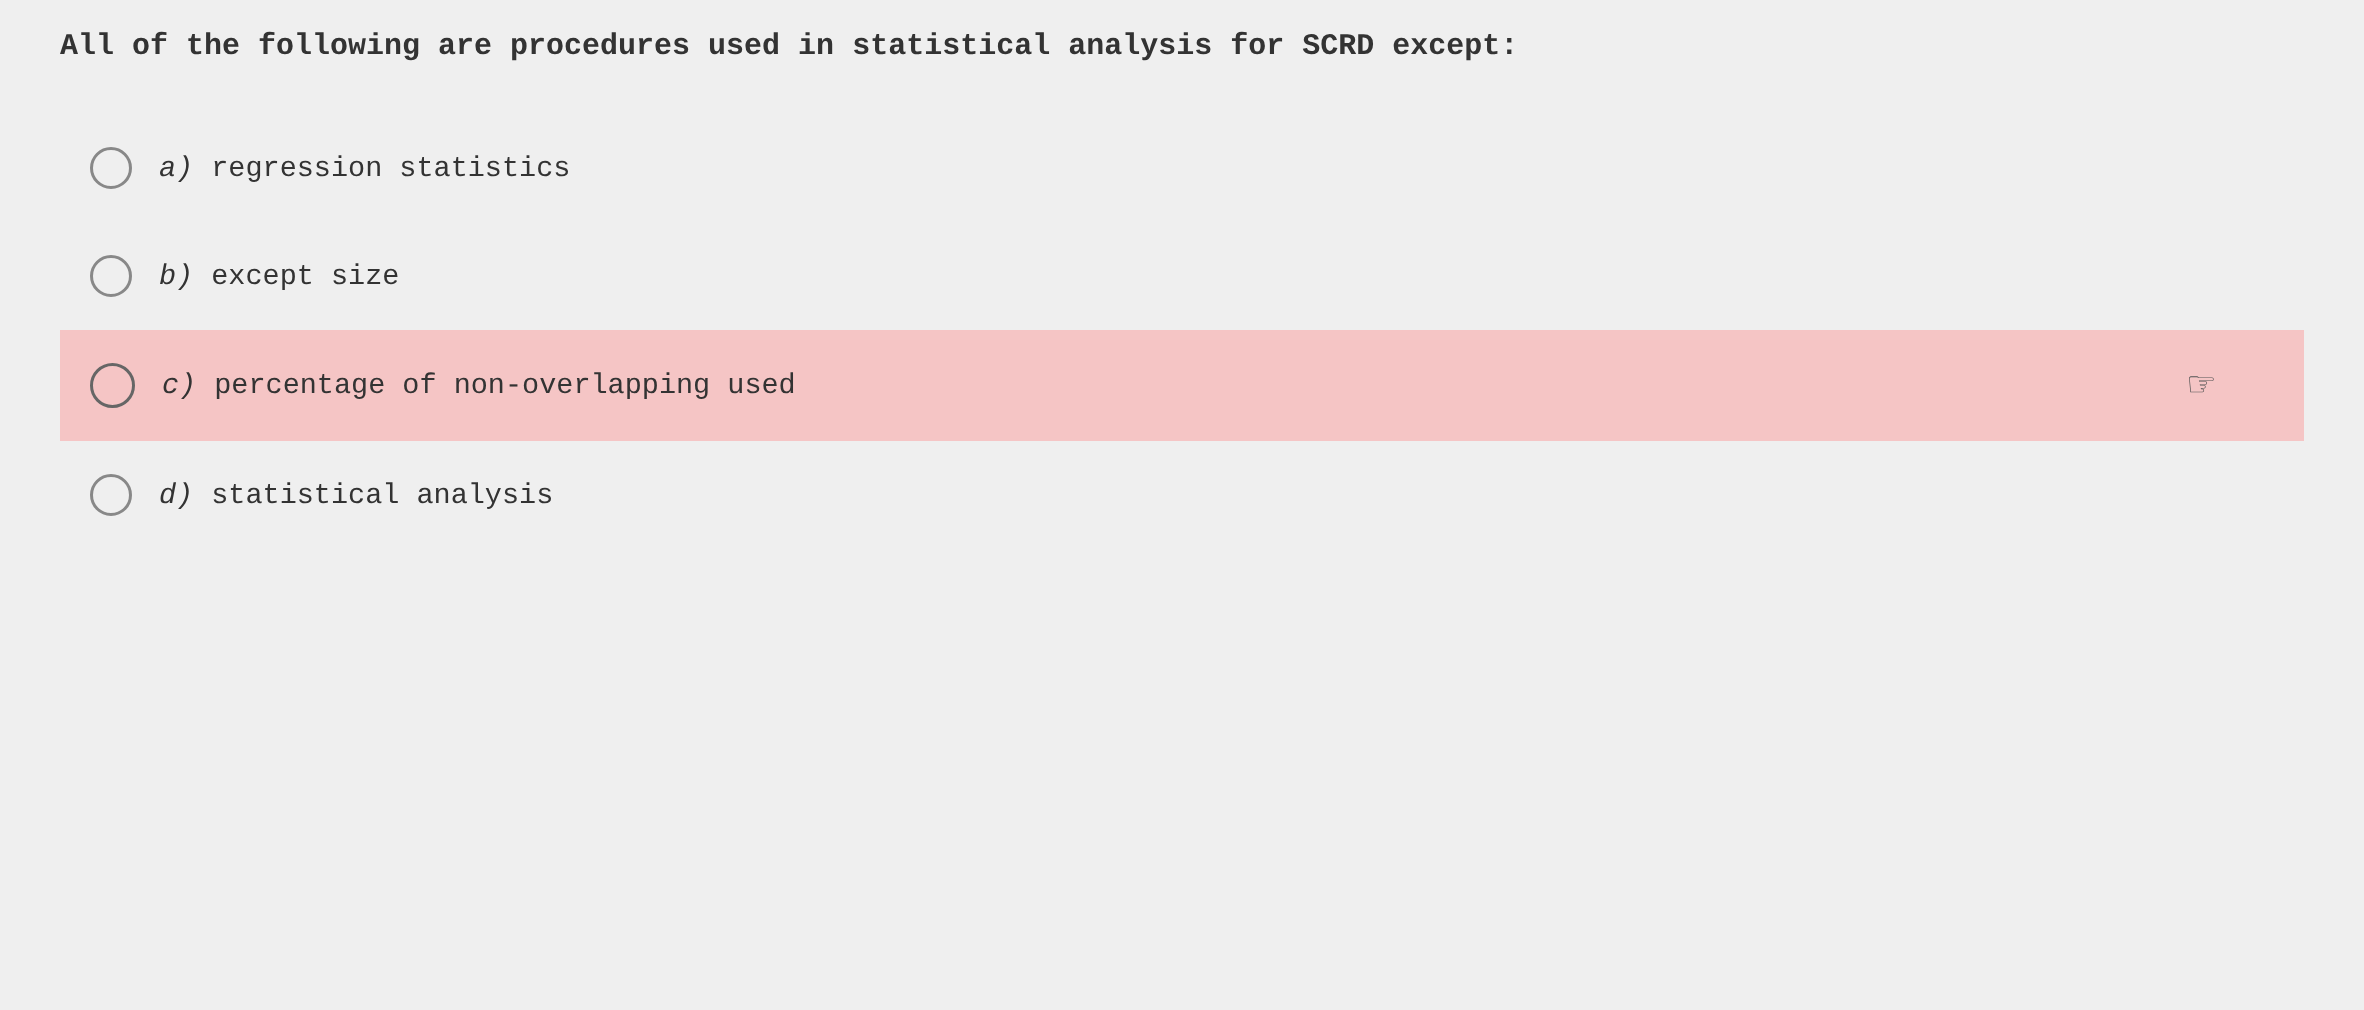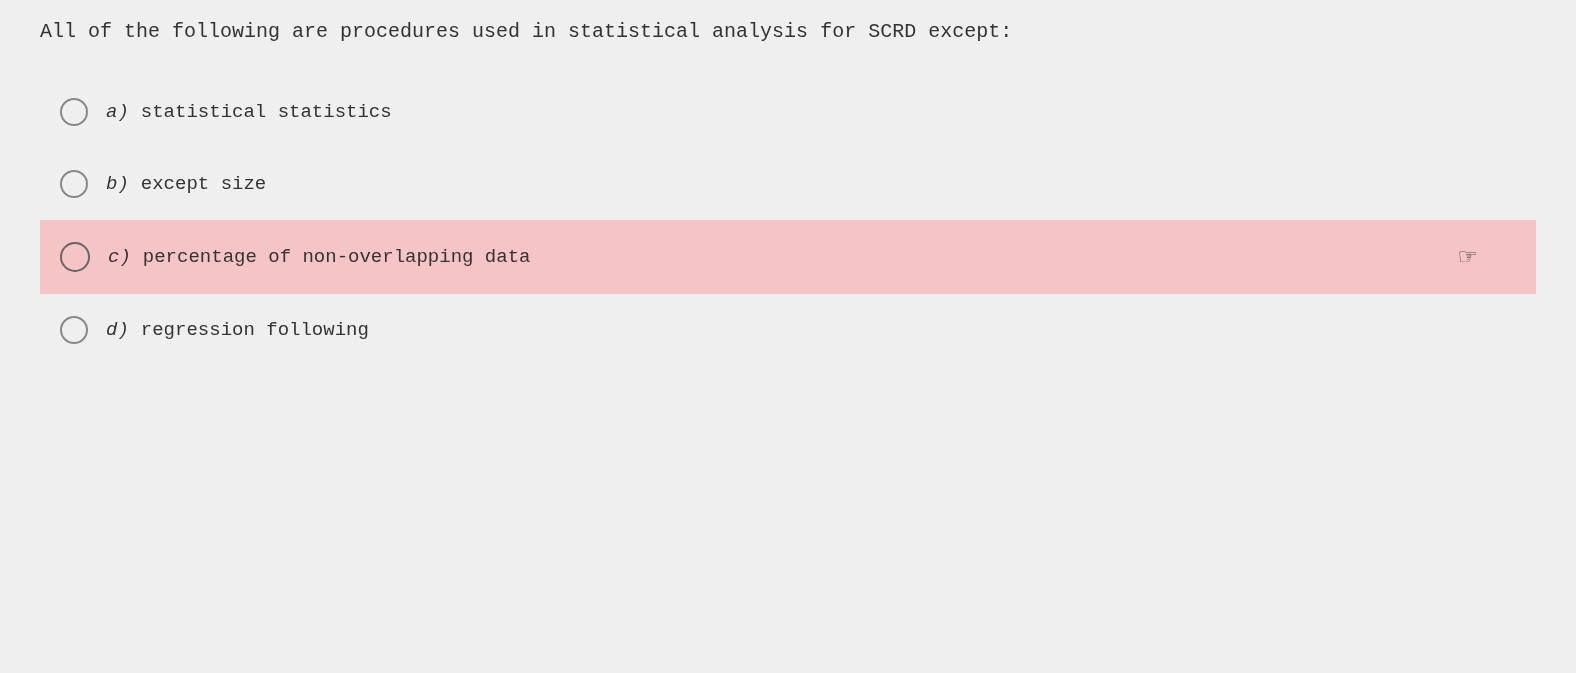--- a/index.html
+++ b/index.html
@@ -24,20 +24,21 @@
       padding: 18px 40px 20px 40px;
       position: relative;
     }
 
     .question-text {
       font-size: 20px;
       color: #333;
       line-height: 1.4;
       margin-bottom: 30px;
       font-family: 'Courier New', Courier, monospace;
+      font-weight: bold;
     }
 
     .options-list {
       list-style: none;
       display: flex;
       flex-direction: column;
       gap: 0;
     }
 
     .option-item {
@@ -100,32 +101,32 @@
 </head>
 <body>
 
 <div class="page-container">
   <p class="question-text">All of the following are procedures used in statistical analysis for SCRD except:</p>
 
   <ul class="options-list">
   <li class="option-item">
         <div class="option-radio"></div>
         <span class="option-letter">a)</span>
-        <span class="option-label">statistical statistics</span>
+        <span class="option-label">regression statistics</span>
       </li>
       <li class="option-item">
         <div class="option-radio"></div>
         <span class="option-letter">b)</span>
         <span class="option-label">except size</span>
       </li>
       <li class="option-item highlighted">
         <div class="option-radio"></div>
         <span class="option-letter">c)</span>
-        <span class="option-label">percentage of non-overlapping data</span>
+        <span class="option-label">percentage of non-overlapping used</span>
         <span class="cursor-icon">☞</span>
       </li>
       <li class="option-item">
         <div class="option-radio"></div>
         <span class="option-letter">d)</span>
-        <span class="option-label">regression following</span>
+        <span class="option-label">statistical analysis</span>
       </li>
     </ul>
 </div>
 
 </body></html>

